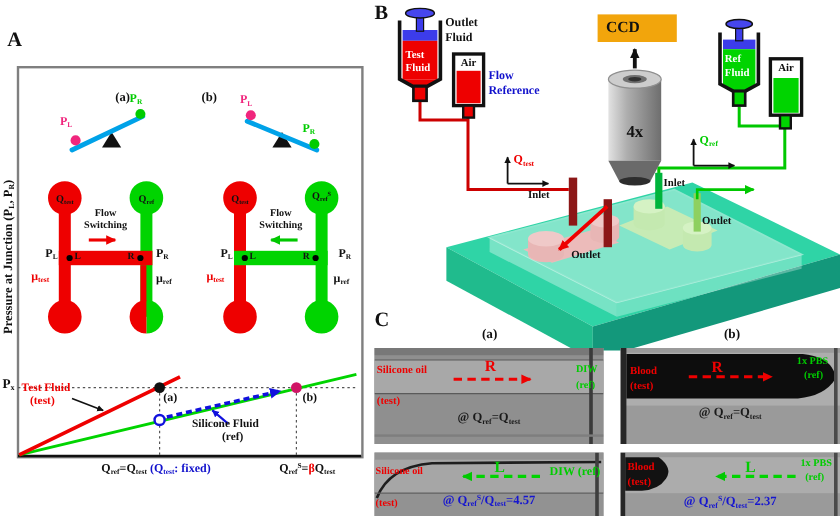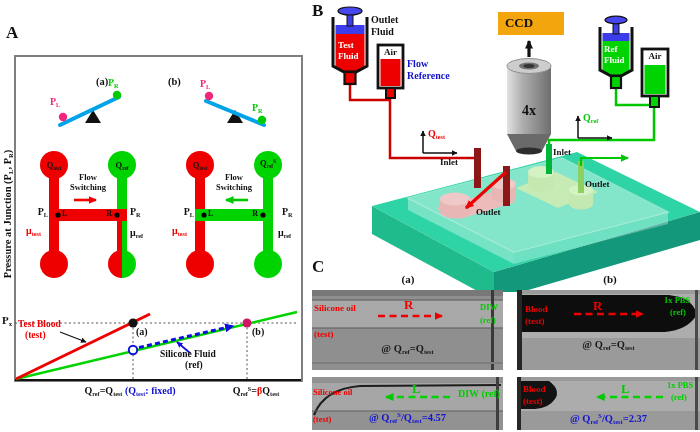--- a/index.html
+++ b/index.html
@@ -131,21 +131,21 @@
   <div class="lbl center" style="left:204px;top:173px;width:60px;font-size:8.5px">Flow</div>
   <div class="lbl center" style="left:204px;top:183px;width:60px;font-size:8.5px">Switching</div>
   <div class="lbl" style="left:174px;top:207px;width:20px;text-align:right;font-size:10px">P<sub>L</sub></div>
   <div class="lbl" style="left:208px;top:210px;font-size:8px">L</div>
   <div class="lbl" style="left:246px;top:210px;width:12px;text-align:right;font-size:8px">R</div>
   <div class="lbl" style="left:282px;top:207px;font-size:10px">P<sub>R</sub></div>
   <div class="lbl red" style="left:172px;top:226px;font-size:10px">μ<sub>test</sub></div>
   <div class="lbl" style="left:278px;top:228px;font-size:10px">μ<sub>ref</sub></div>
 
   <div class="lbl" style="left:2px;top:315px;font-size:11px">P<sub>x</sub></div>
-  <div class="lbl red" style="left:18px;top:320px;font-size:9.5px">Test Blood</div>
+  <div class="lbl red" style="left:18px;top:320px;font-size:9.5px">Test Fluid</div>
   <div class="lbl red" style="left:25px;top:331px;font-size:9.5px">(test)</div>
   <div class="lbl" style="left:136px;top:327px;font-size:10px">(a)</div>
   <div class="lbl" style="left:252px;top:327px;font-size:10px">(b)</div>
   <div class="lbl" style="left:160px;top:350px;font-size:9.5px">Silicone Fluid</div>
   <div class="lbl" style="left:185px;top:361px;font-size:9.5px">(ref)</div>
   <div class="lbl center" style="left:48px;top:386px;width:164px;font-size:10px"><span>Q<sub>ref</sub>=Q<sub>test</sub></span>&nbsp;<span class="blue">(Q<sub>test</sub>: fixed)</span></div>
   <div class="lbl center" style="left:212px;top:386px;width:88px;font-size:10px">Q<sub>ref</sub><sup>S</sup>=<span class="beta">β</span>Q<sub>test</sub></div>
 
   <svg width="390" height="292" viewBox="310 0 390 292" style="left:310px;top:0">
     <defs>

